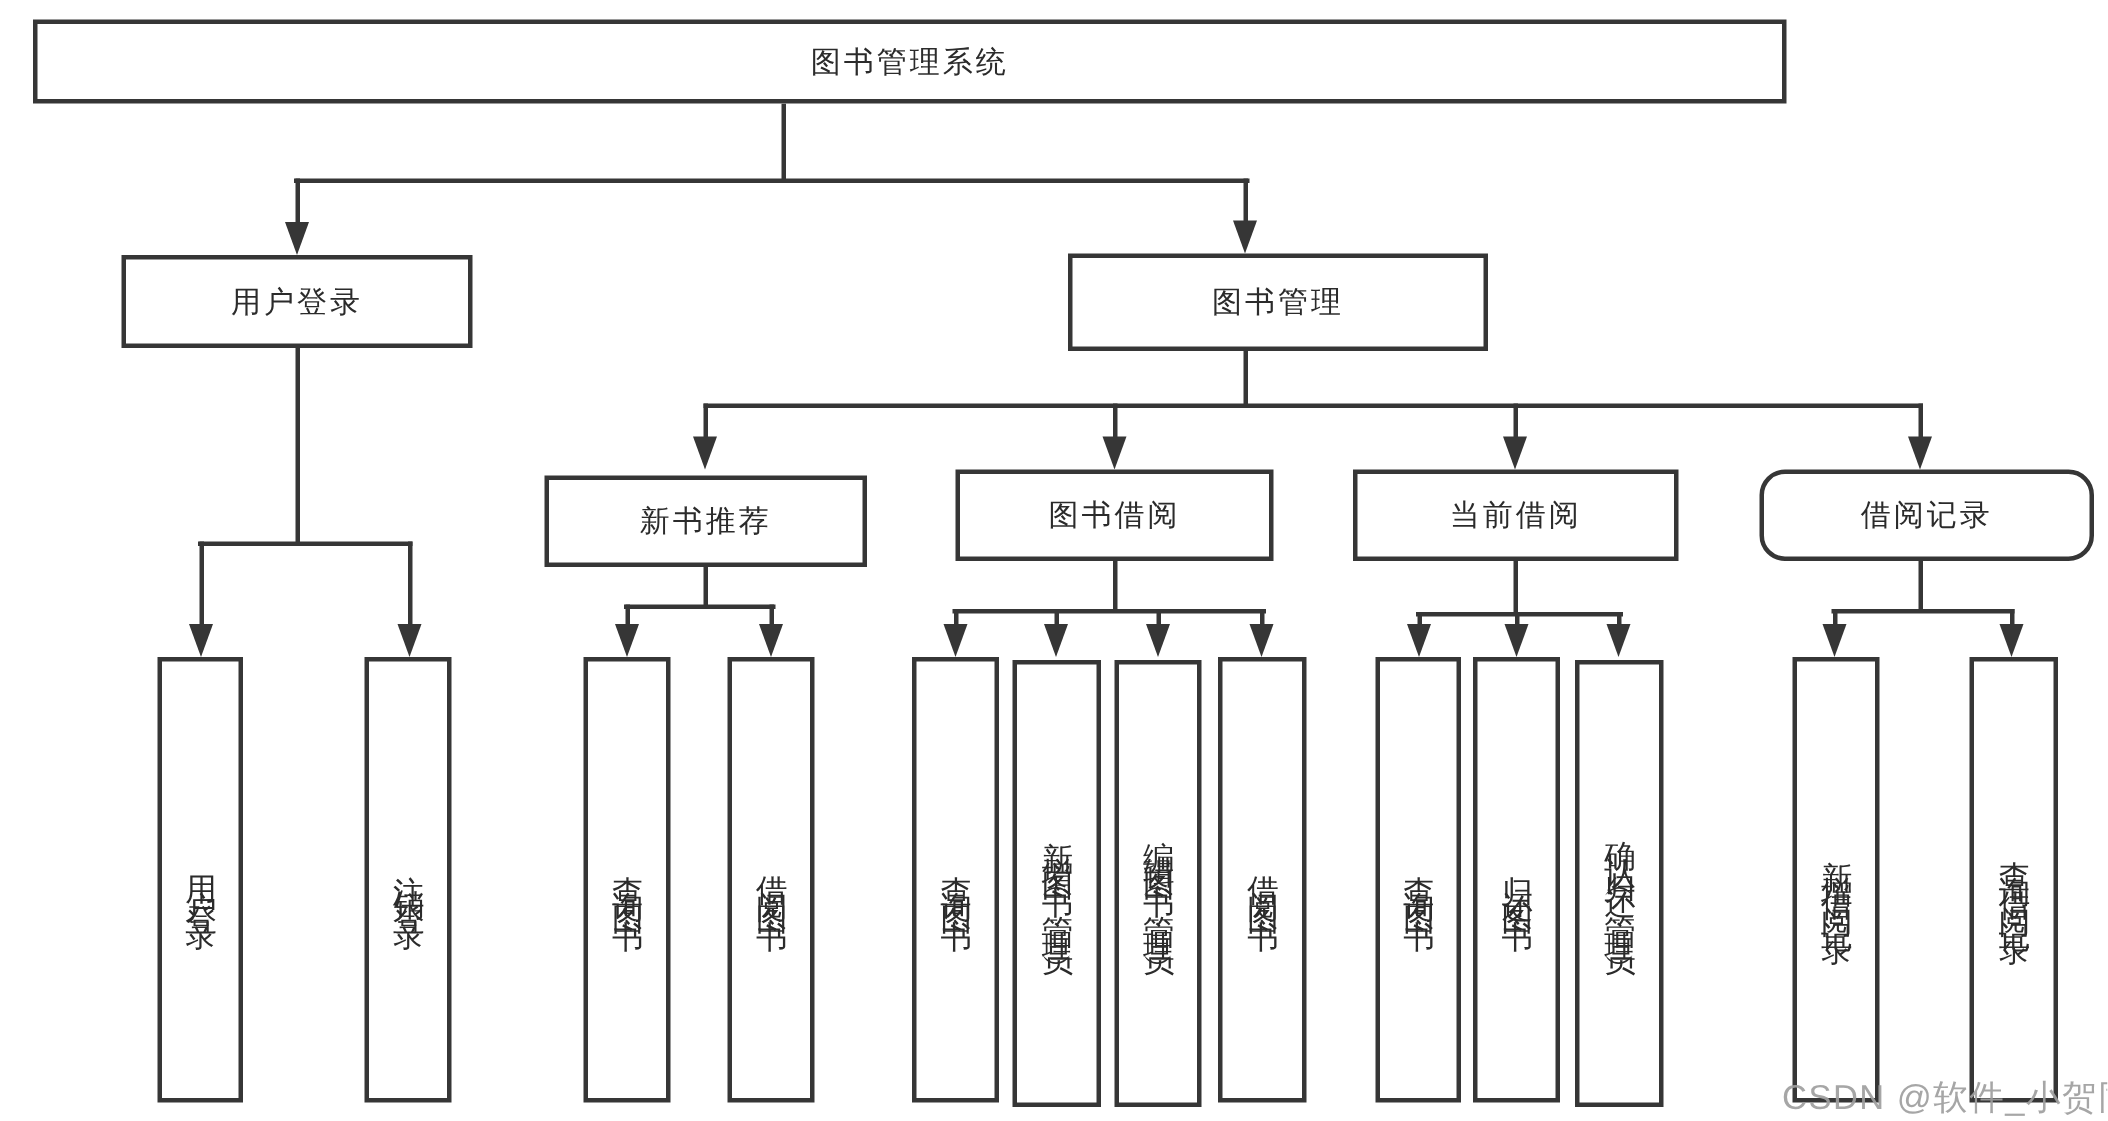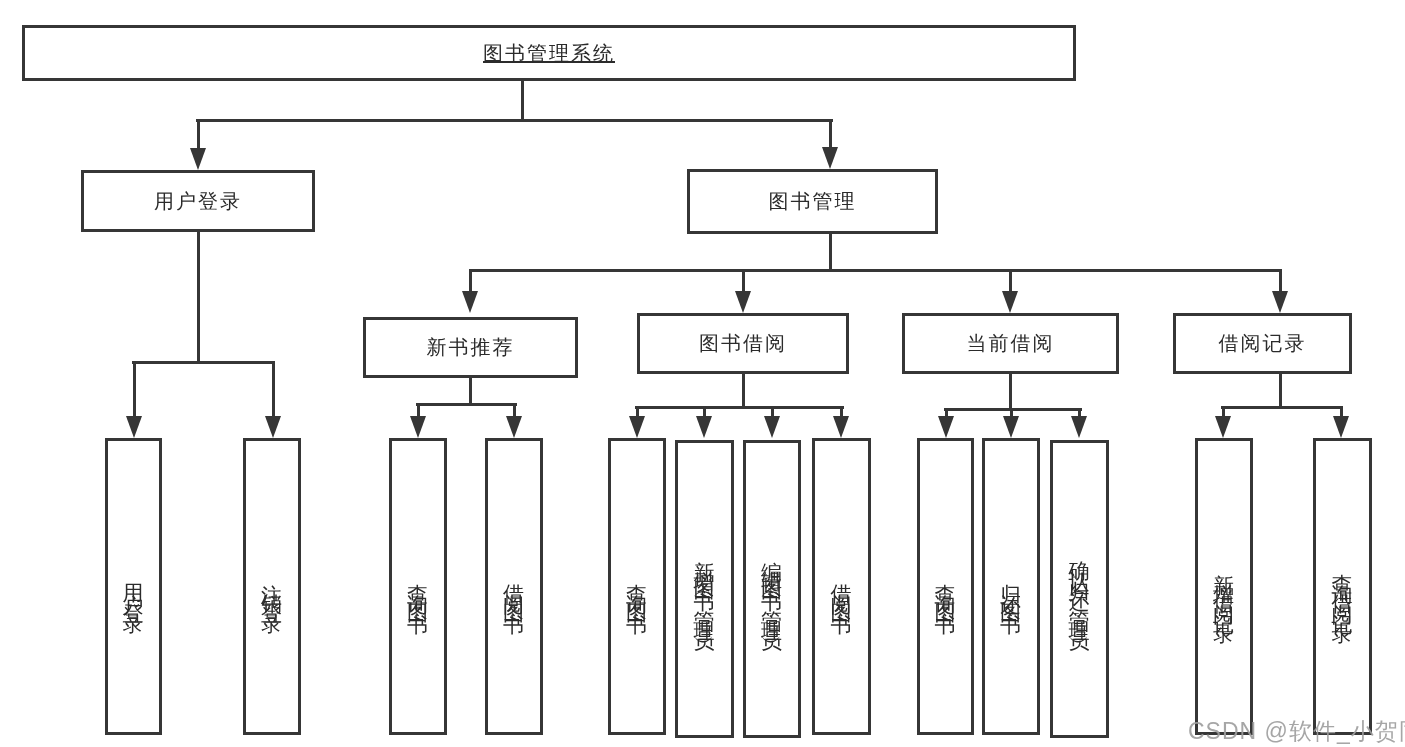--- a/index.html
+++ b/index.html
@@ -48,35 +48,35 @@
     letter-spacing:1px;
     white-space:nowrap;
     z-index:5;
   }
 </style>
 </head>
 <body>
 
 <div class="canvas">
 
-  <div class="box h" style="left:22px;top:25px;width:1054px;height:56px;text-decoration:underline;">
+  <div class="box h" style="left:22px;top:13px;width:1169px;height:56px;">
     <span>图书管理系统</span>
   </div>
 
   <div class="vline" style="left:521px;top:69px;height:51px;"></div>
   <div class="hline" style="left:196px;top:119px;width:637px;"></div>
   <div class="vline" style="left:197px;top:119px;height:32px;"></div>
   <div class="arrow" style="left:190px;top:148px;"></div>
   <div class="vline" style="left:829px;top:119px;height:31px;"></div>
   <div class="arrow" style="left:822px;top:147px;"></div>
 
   <div class="box h" style="left:81px;top:170px;width:234px;height:62px;">
     <span>用户登录</span>
   </div>
-  <div class="box h" style="left:687px;top:169px;width:251px;height:65px;text-align:right;">
+  <div class="box h" style="left:712px;top:169px;width:280px;height:65px;text-align:right;">
     <span>图书管理</span>
   </div>
 
   <div class="vline" style="left:197px;top:231px;height:132px;"></div>
   <div class="hline" style="left:132px;top:361px;width:143px;"></div>
   <div class="vline" style="left:133px;top:361px;height:57px;"></div>
   <div class="arrow" style="left:126px;top:416px;"></div>
   <div class="vline" style="left:272px;top:361px;height:57px;"></div>
   <div class="arrow" style="left:265px;top:416px;"></div>
 
@@ -93,21 +93,21 @@
 
   <div class="box h" style="left:363px;top:317px;width:215px;height:61px;">
     <span>新书推荐</span>
   </div>
   <div class="box h" style="left:902px;top:313px;width:217px;height:61px;">
     <span>当前借阅</span>
   </div>
   <div class="box h" style="left:637px;top:313px;width:212px;height:61px;">
     <span>图书借阅</span>
   </div>
-  <div class="box h" style="left:1173px;top:313px;width:179px;height:61px;">
+  <div class="box h" style="left:1173px;top:313px;width:223px;height:61px;border-radius:17px;">
     <span>借阅记录</span>
   </div>
 
   <div class="vline" style="left:469px;top:373px;height:33px;"></div>
   <div class="hline" style="left:416px;top:403px;width:101px;"></div>
   <div class="vline" style="left:417px;top:403px;height:15px;"></div>
   <div class="arrow" style="left:410px;top:416px;"></div>
   <div class="vline" style="left:513px;top:403px;height:15px;"></div>
   <div class="arrow" style="left:506px;top:416px;"></div>
 

